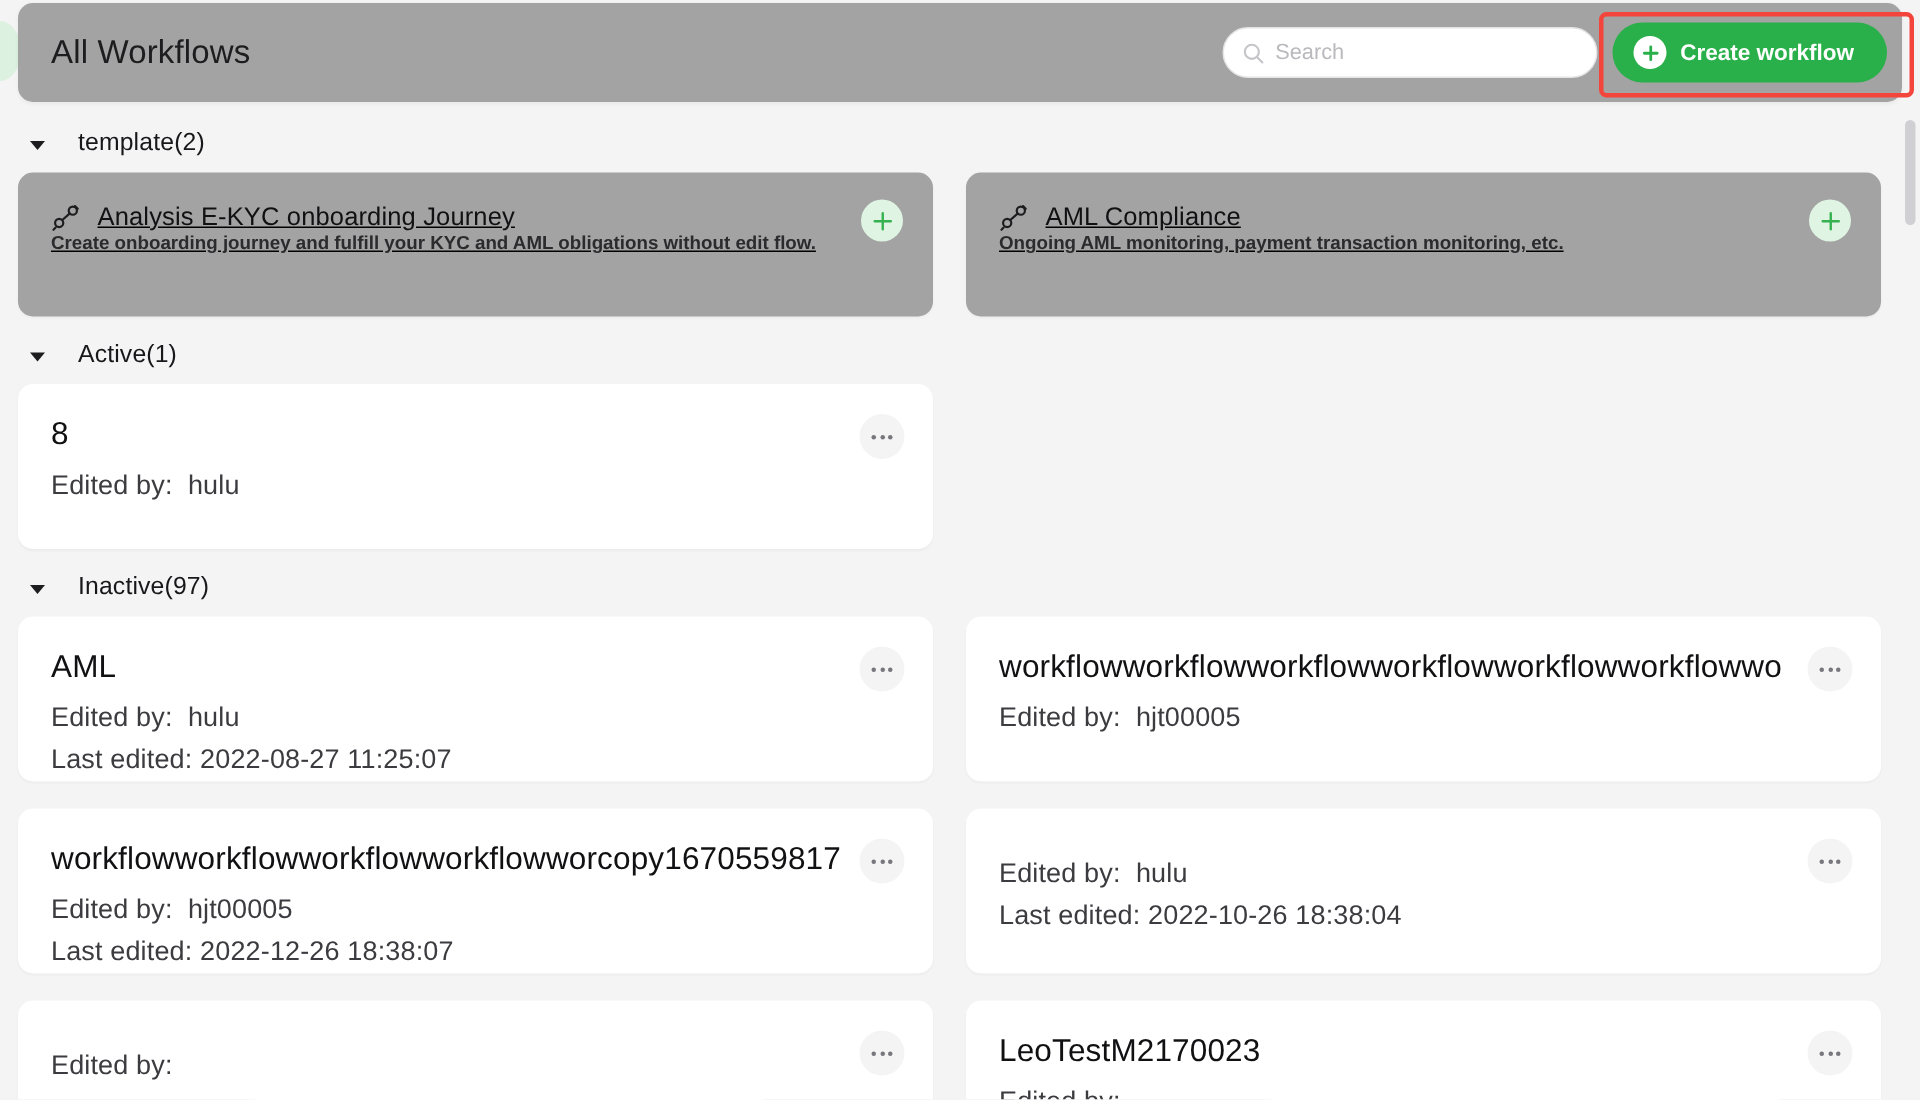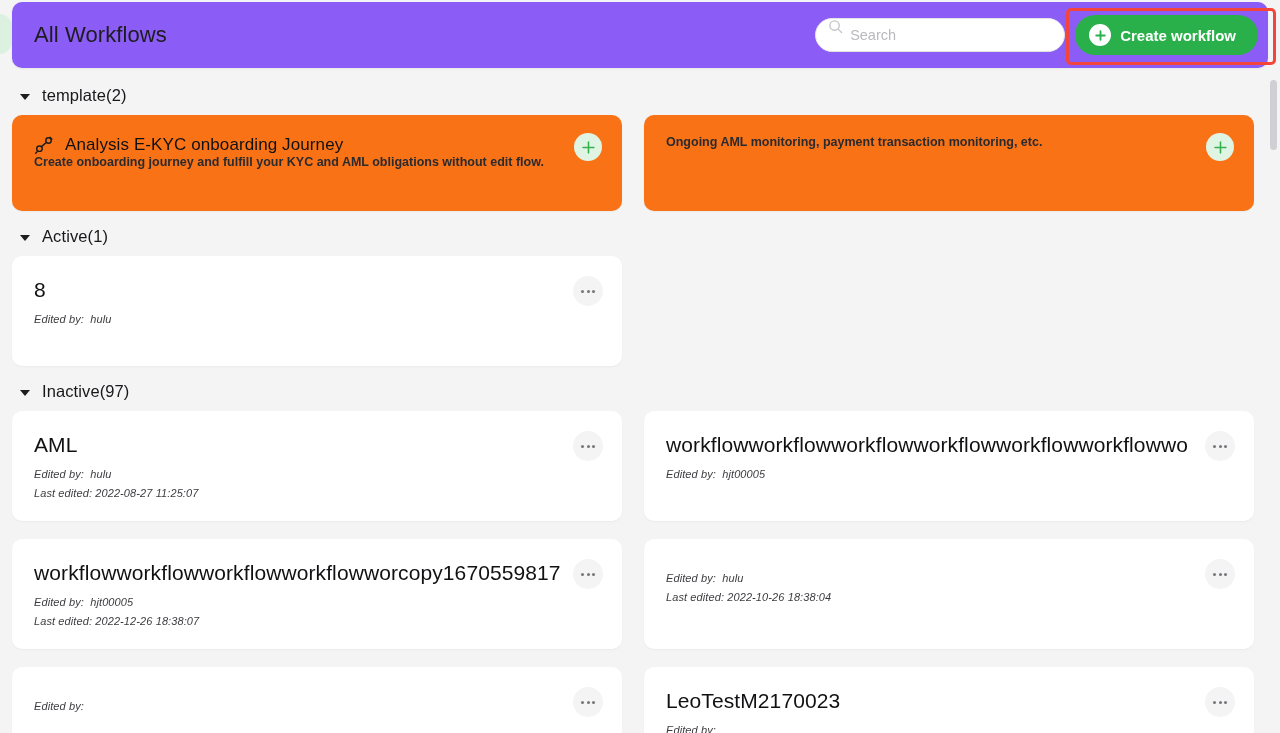--- a/index.html
+++ b/index.html
@@ -15,40 +15,40 @@
   .edge-bubble {
     position: absolute; left: -14px; top: 14px;
     width: 28px; height: 40px; border-radius: 50%;
     background: #d8f0dc; opacity: .85; z-index: 0;
   }
 
   
   .header {
     position: absolute; left: 12px; top: 2px;
     width: 1256px; height: 66px;
-    background: #8b5cf6;
+    background: #a3a3a3;
     border-radius: 10px;
     box-shadow: 0 1px 3px rgba(0,0,0,.05);
     display: flex; align-items: center;
     z-index: 2;
   }
   .page-title {
     margin-left: 22px;
     font-size: 22px; color: #1d1d1f; font-weight: 400;
     letter-spacing: .1px;
   }
   .header-right {
     margin-left: auto; display: flex; align-items: center; gap: 10px;
     padding-right: 10px;
   }
   .search-box {
     position: relative;
     width: 250px; height: 34px;
     border: 1px solid #e4e4e7; border-radius: 17px;
-    display: flex; 
+    display: flex; align-items: center;
     background: #fff;
   }
   .search-icon { margin-left: 12px; display: flex; color: #c5c5c9; }
   .search-input {
     border: 0; outline: none; background: transparent;
     font-family: "Liberation Sans", sans-serif;
     font-size: 14.5px; color: #3a3a3c;
     margin-left: 7px; width: 190px;
   }
   .search-input::placeholder { color: #b9b9be; }
@@ -78,21 +78,21 @@
 
   
   .scroll-area {
     position: absolute; left: 0; top: 70px;
     width: 1280px; height: 663px;
     padding: 0 26px 0 12px;
     overflow: hidden;
   }
 
   .section-head {
-    display: flex; align-items: center; gap: 12px;
+    display: flex; align-items: center; gap: 22px;
     margin: 16px 0 10px 8px;
     font-size: 16.5px; color: #18181b; letter-spacing: .1px;
   }
   .caret {
     width: 0; height: 0;
     border-left: 5px solid transparent;
     border-right: 5px solid transparent;
     border-top: 6px solid #1d1d1f;
     margin-top: 2px;
   }
@@ -100,23 +100,24 @@
   .grid {
     display: grid;
     grid-template-columns: 1fr 1fr;
     column-gap: 22px;
     row-gap: 18px;
   }
 
   
   .tpl-card {
     position: relative;
-    background: #f97316; border-radius: 10px;
+    background: #a3a3a3; border-radius: 10px;
     height: 96px; padding: 20px 22px;
     box-shadow: 0 1px 2px rgba(0,0,0,.04);
+    text-decoration: underline;
   }
   .tpl-title-row { display: flex; align-items: center; gap: 11px; }
   .flow-icon { flex: none; display: flex; color: #1d1d1f; }
   .tpl-title { font-size: 17px; color: #111113; letter-spacing: .1px; }
   .tpl-desc {
     margin-top: 0; font-size: 12.5px; color: #2b2b2e;
     font-weight: bold; letter-spacing: 0;
   }
   .add-round {
     position: absolute; right: 20px; top: 18px;
@@ -133,23 +134,22 @@
     height: 110px; padding: 22px 22px;
     box-shadow: 0 1px 2px rgba(0,0,0,.04);
     overflow: hidden;
   }
   .wf-title {
     font-size: 21px; color: #111113; font-weight: 400;
     letter-spacing: .1px; white-space: nowrap;
     line-height: 1.15;
   }
   .wf-meta {
-    margin-top: 11px; font-size: 11px; color: #3c3c40;
+    margin-top: 11px; font-size: 18px; color: #3c3c40;
     letter-spacing: .1px;
-    font-style: italic;
   }
   .wf-meta.second { margin-top: 7px; }
   .wf-meta .lbl { color: #3c3c40; }
   .dots-btn {
     position: absolute; right: 19px; top: 20px;
     width: 30px; height: 30px; border-radius: 50%;
     background: #f4f4f5;
     display: flex; align-items: center; justify-content: center;
     gap: 2.5px; cursor: pointer; border: 0;
   }
@@ -224,20 +224,32 @@
             <span class="tpl-title">Analysis E-KYC onboarding Journey</span>
           </div>
           <div class="tpl-desc">Create onboarding journey and fulfill your KYC and AML obligations without edit flow.</div>
           <div class="add-round">
             <svg width="15" height="15" viewBox="0 0 14 14">
               <path d="M7 2v10M2 7h10" stroke="currentColor" stroke-width="1.5" stroke-linecap="round"></path>
             </svg>
           </div>
         </div>
         <div class="tpl-card">
+          <div class="tpl-title-row">
+            <span class="flow-icon">
+              <svg width="20" height="20" viewBox="0 0 22 22" fill="none">
+                <circle cx="6" cy="15" r="3" stroke="currentColor" stroke-width="1.6"></circle>
+                <circle cx="16" cy="6" r="3" stroke="currentColor" stroke-width="1.6"></circle>
+                <path d="M8.3 12.8 13.8 8" stroke="currentColor" stroke-width="1.6" stroke-linecap="round"></path>
+                <path d="M17.6 2.6 19.6 4.6" stroke="currentColor" stroke-width="1.6" stroke-linecap="round"></path>
+                <path d="M3.4 18.4 1.8 20" stroke="currentColor" stroke-width="1.6" stroke-linecap="round"></path>
+              </svg>
+            </span>
+            <span class="tpl-title">AML Compliance</span>
+          </div>
           <div class="tpl-desc">Ongoing AML monitoring, payment transaction monitoring, etc.</div>
           <div class="add-round">
             <svg width="15" height="15" viewBox="0 0 14 14">
               <path d="M7 2v10M2 7h10" stroke="currentColor" stroke-width="1.5" stroke-linecap="round"></path>
             </svg>
           </div>
         </div>
       </div>
       <div class="section-head">
         <span class="caret"></span>

